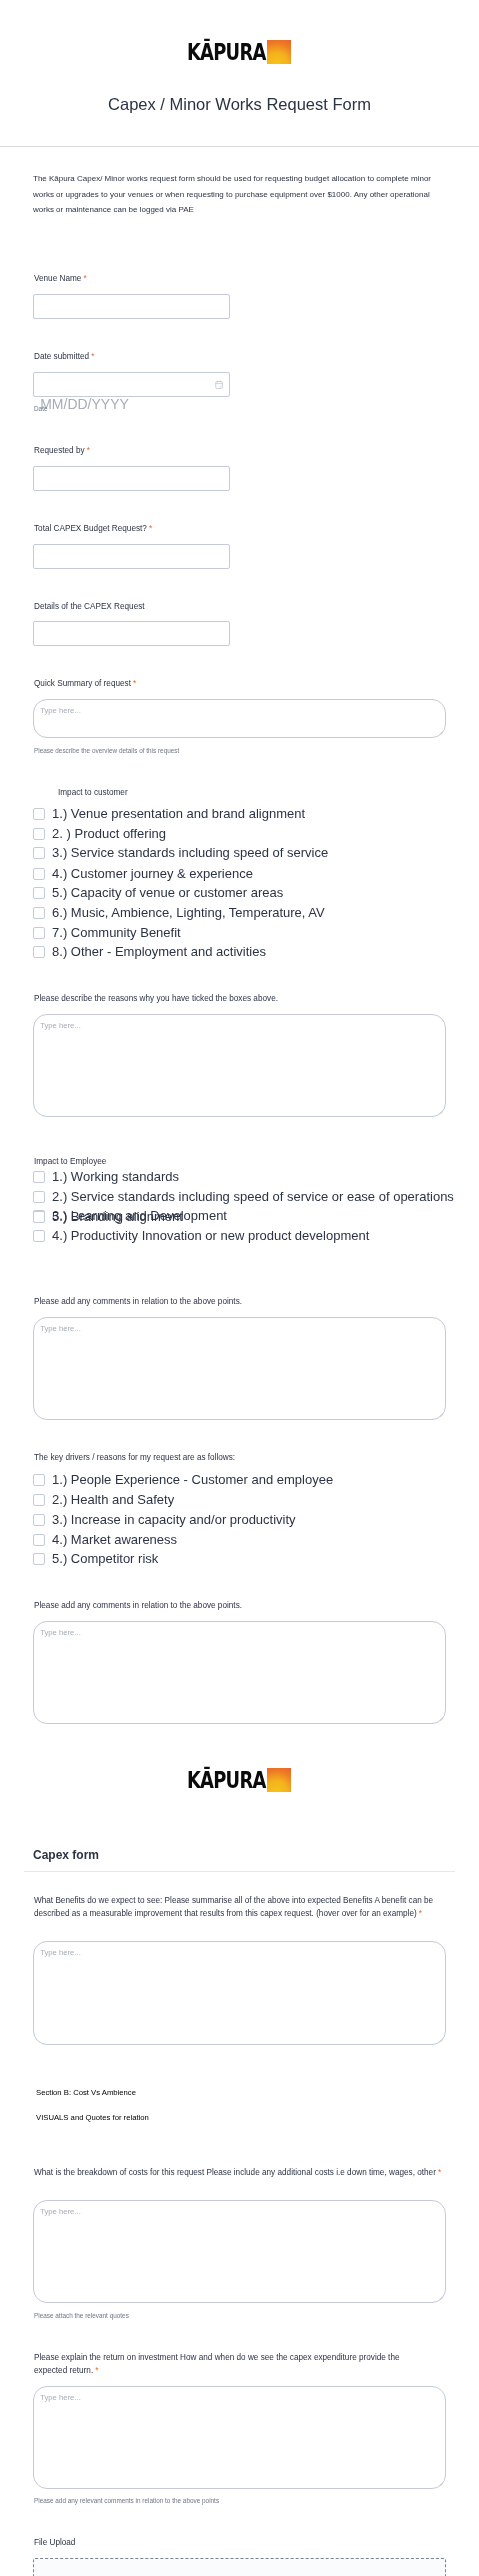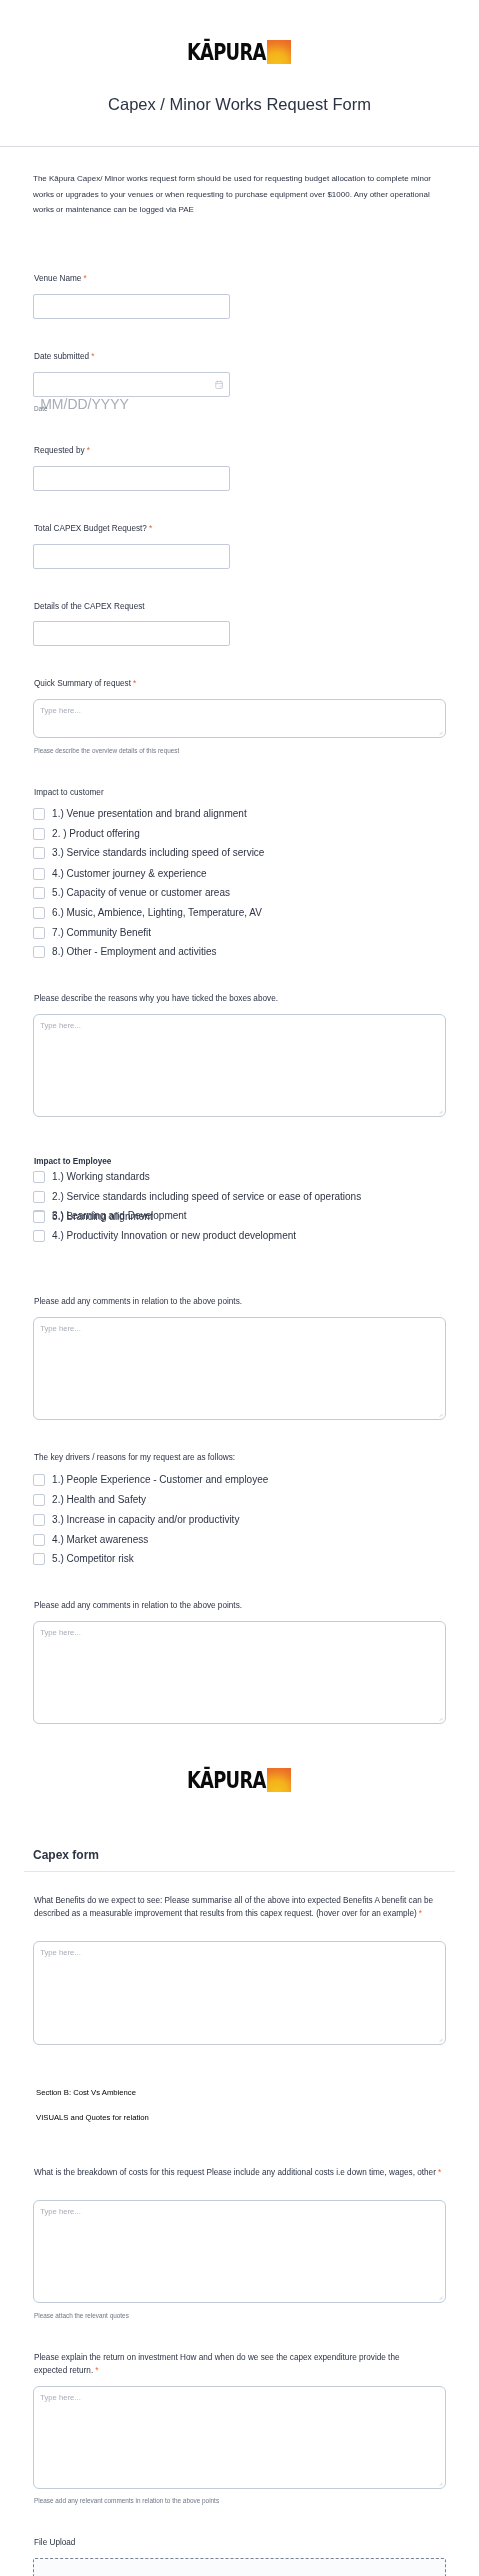--- a/index.html
+++ b/index.html
@@ -12,27 +12,27 @@
   .title { left: 0; width: 479px; text-align: center; font-size: 16.5px; color: #2c3345; line-height: 20.6px; }
   .divider { height: 0.5px; background: #d8dae0; }
   .para { left: 33px; width: 412px; font-size: 8px; line-height: 15.5px; color: #2c3345; }
   .label { left: 34px; font-size: 8.2px; line-height: 11.3px; color: #2c3345; white-space: nowrap; }
   .label.wrap { white-space: normal; width: 412px; line-height: 13px; }
   .req { color: #e4672c; margin-left: 2.1px; }
   .input { left: 33px; width: 197px; height: 25px; border: 0.5px solid #c3cad8; border-radius: 2.1px; background: #fff; }
   .dateinput { left: 33px; width: 197px; height: 25px; border: 0.5px solid #c3cad8; border-radius: 2.1px; background: #fff; }
   .dateinput .ph { position: absolute; left: 6.2px; top: 23px; font-size: 14px; color: #a7acb6; }
   .dateinput .cal { position: absolute; right: 6.2px; top: 7.2px; width: 8.2px; height: 9.3px; }
-  .textarea { left: 33px; width: 413px; border: 0.5px solid #c3cad8; border-radius: 6px; background: #fff; }
+  .textarea { left: 33px; width: 413px; border: 0.5px solid #c3cad8; border-radius: 14px; background: #fff; }
   .textarea .ph { position: absolute; left: 6.2px; top: 6.2px; font-size: 7.7px; color: #a7acb6; }
   .textarea .grip { position: absolute; right: 2.1px; bottom: 2.1px; width: 4.1px; height: 4.1px; }
   .help { left: 34px; font-size: 6.4px; color: #6f7686; line-height: 8.2px; white-space: nowrap; }
   .cb-row { left: 33px; height: 13.4px; display: flex; align-items: center; }
   .cb { width: 12.4px; height: 12.4px; border: 0.5px solid #c3cad8; border-radius: 2.1px; background: #fff; flex: none; }
-  .cb-label { margin-left: 6.7px; font-size: 10px; color: #2c3345; white-space: nowrap; }
+  .cb-label { margin-left: 6.7px; font-size: 13px; color: #2c3345; white-space: nowrap; }
   .plain { left: 36px; font-size: 7.7px; color: #000; line-height: 10.3px; white-space: nowrap; }
   .section-head { left: 33px; font-size: 12px; font-weight: bold; color: #2c3345; }
   .dropzone { left: 33px; width: 413px; height: 83px; border: 0.5px dashed #7c8190; border-radius: 2.1px; background: #fafbfd; }
 </style>
 </head>
 <body>
 
 <div class="logo" style="top:39px;">
   <div class="word">KĀPURA</div>
   <div class="square"></div>
@@ -70,21 +70,21 @@
 <div class="abs label" style="top:678px;"><span>Quick Summary of request</span><span class="req">*</span></div>
 <div class="abs textarea" style="top:699px; height:39px;">
   <span class="ph">Type here...</span>
   <svg class="grip" viewBox="0 0 8 8">
       <line x1="7" y1="1" x2="1" y2="7" stroke="#b7bcc6"></line>
       <line x1="7" y1="4" x2="4" y2="7" stroke="#b7bcc6"></line>
     </svg>
 </div>
 <div class="abs help" style="top:747px;">Please describe the overview details of this request</div>
 
-<div class="abs label" style="top:787px;">Impact to customer</div>
+<div class="abs label" style="top:787px;margin-left:24px;">Impact to customer</div>
 <div class="abs cb-row" style="top:807px;">
     <span class="cb"></span>
     <span class="cb-label">1.) Venue presentation and brand alignment</span>
   </div>
 <div class="abs cb-row" style="top:827px;">
     <span class="cb"></span>
     <span class="cb-label">2. ) Product offering</span>
   </div>
 <div class="abs cb-row" style="top:846px;">
     <span class="cb"></span>
@@ -113,21 +113,21 @@
 
 <div class="abs label" style="top:993px;">Please describe the reasons why you have ticked the boxes above.</div>
 <div class="abs textarea" style="top:1014px; height:103px;">
   <span class="ph">Type here...</span>
   <svg class="grip" viewBox="0 0 8 8">
       <line x1="7" y1="1" x2="1" y2="7" stroke="#b7bcc6"></line>
       <line x1="7" y1="4" x2="4" y2="7" stroke="#b7bcc6"></line>
     </svg>
 </div>
 
-<div class="abs label" style="top:1156px;font-weight:bold;">Impact to Employee</div>
+<div class="abs label" style="top:1156px;">Impact to Employee</div>
 <div class="abs cb-row" style="top:1170px;">
     <span class="cb"></span>
     <span class="cb-label">1.) Working standards</span>
   </div>
 <div class="abs cb-row" style="top:1190px;">
     <span class="cb"></span>
     <span class="cb-label">2.) Service standards including speed of service or ease of operations</span>
   </div>
 <div class="abs cb-row" style="top:1209px;">
     <span class="cb"></span>

